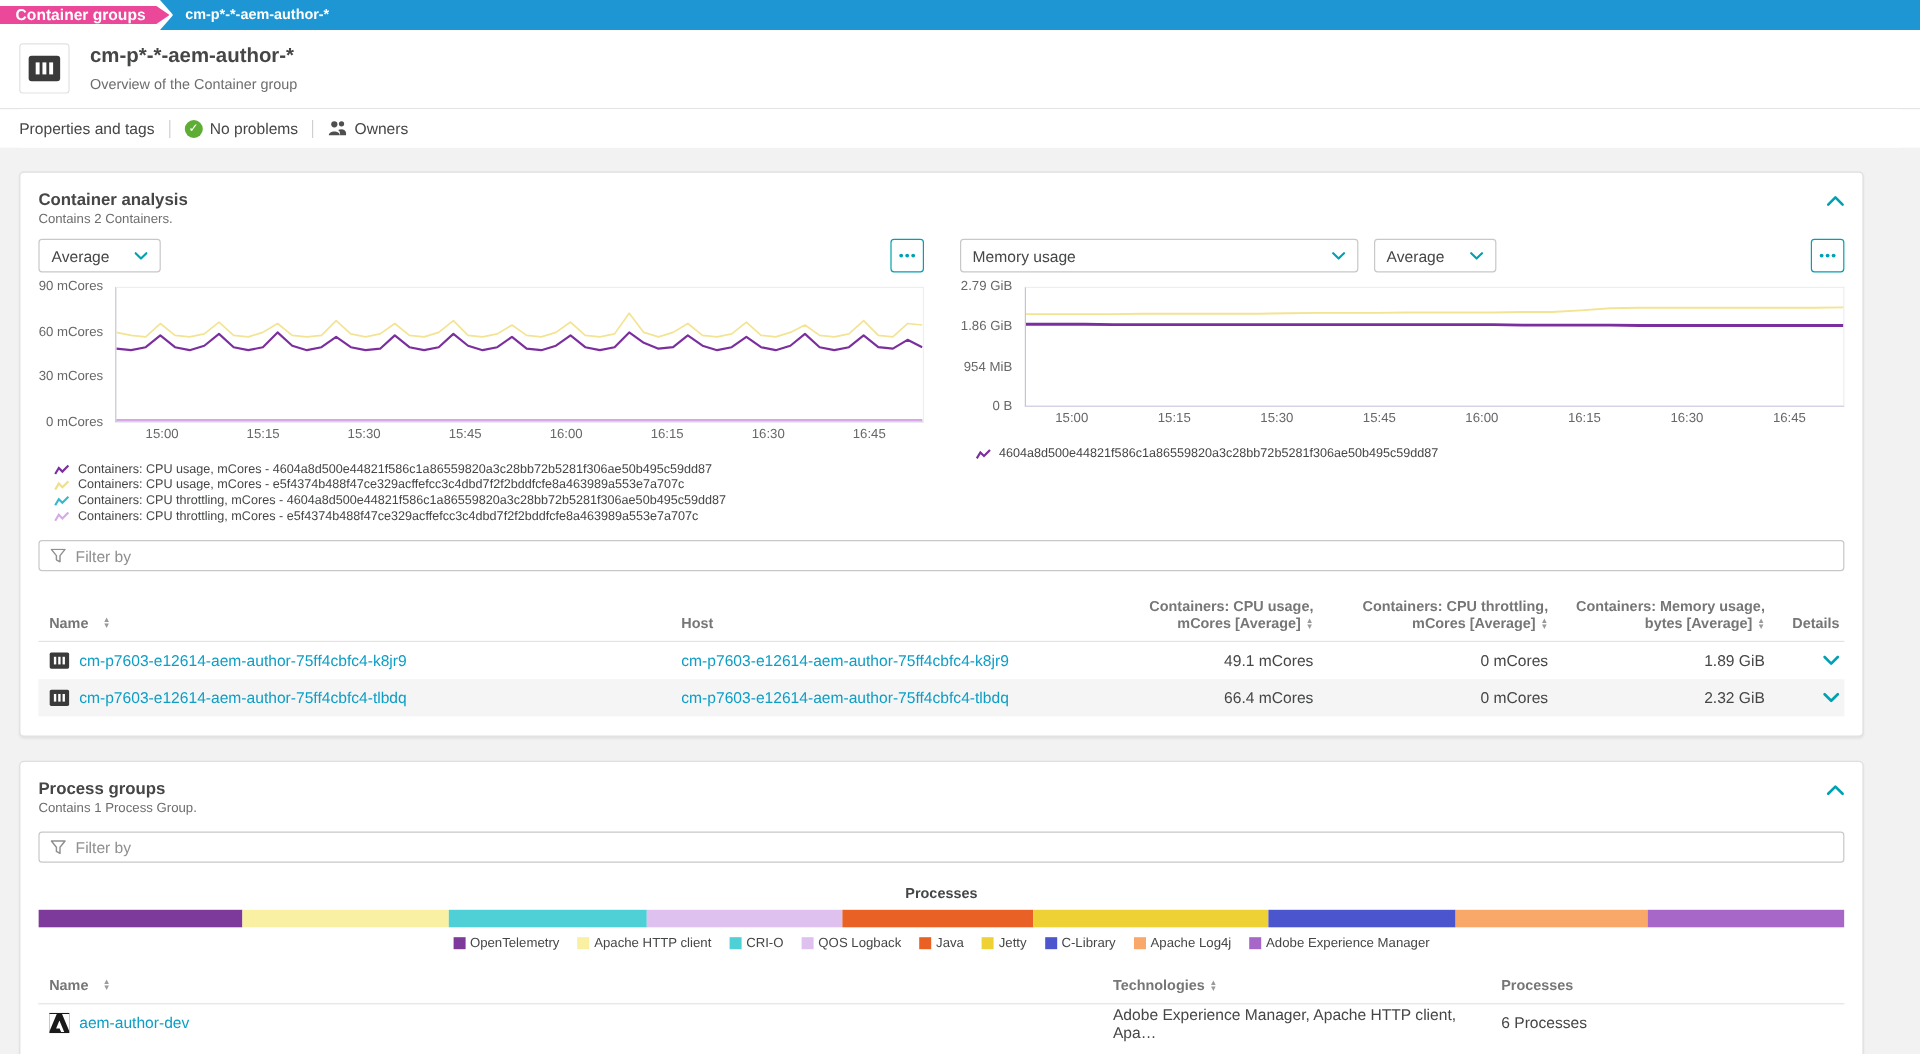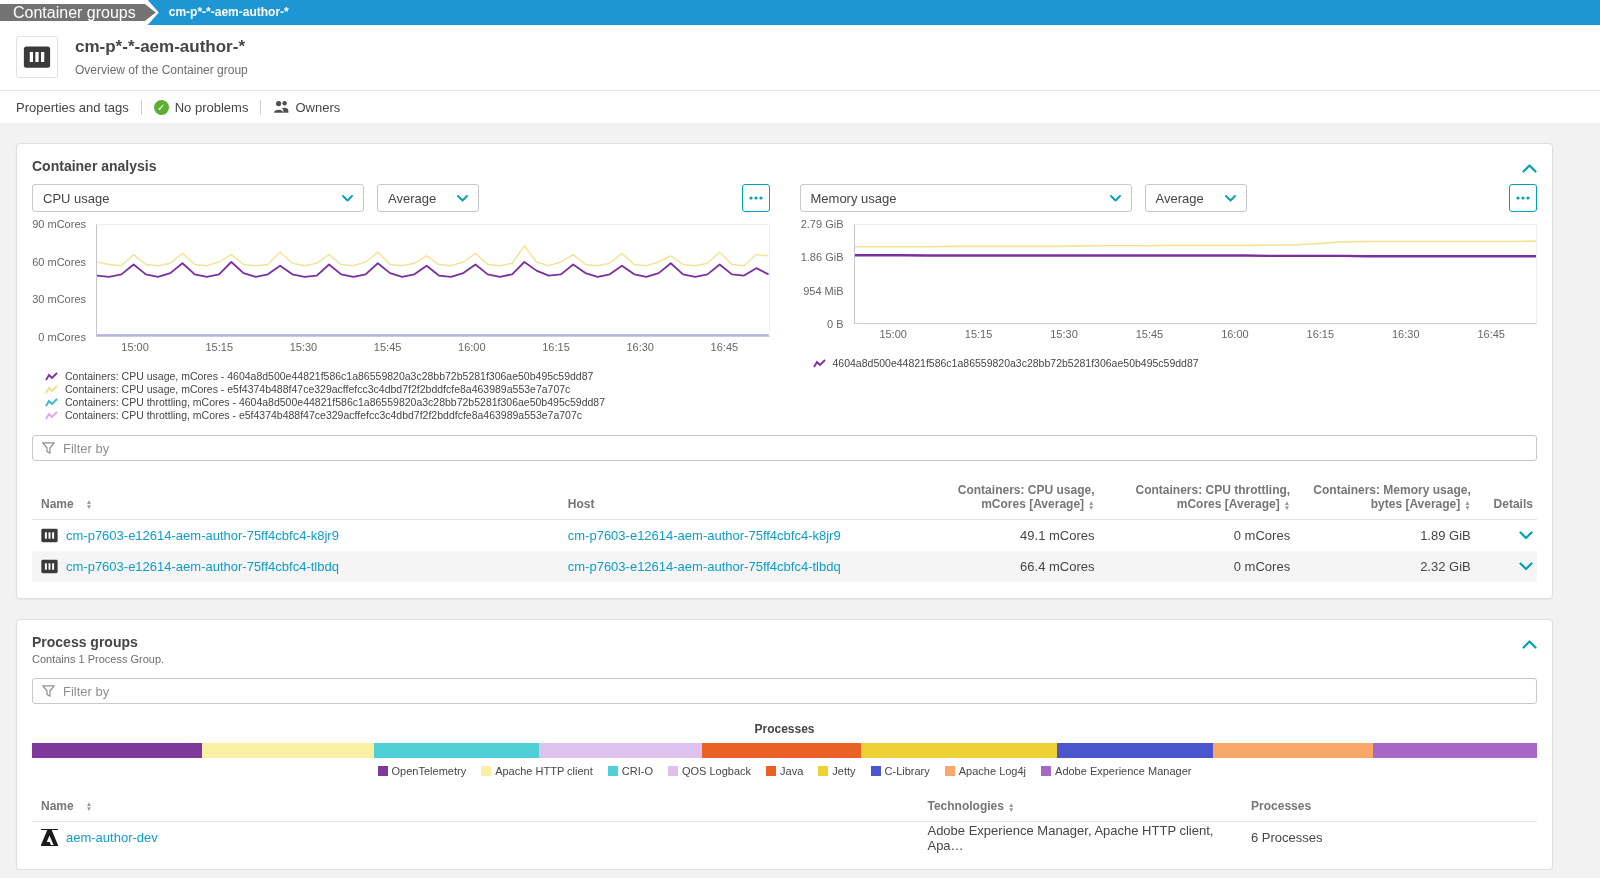--- a/index.html
+++ b/index.html
@@ -7,21 +7,21 @@
   body {
     font-family: "Liberation Sans", sans-serif;
     background: #f2f2f2;
     color: #454646;
   }
   
   .topbar { height: 25px; background: #1e96d4; display: flex; align-items: stretch; }
   .crumb-outer { display: inline-block; background: #ffffff;
     clip-path: polygon(0 0, calc(100% - 11px) 0, 100% 50%, calc(100% - 11px) 100%, 0 100%);
     padding-right: 3px; }
-  .crumb { background: #737373; color: #fff; font-size: 16px; font-weight: normal;
+  .crumb { background: #ec4899; color: #fff; font-size: 13px; font-weight: bold;
     line-height: 25px; padding: 0 20px 0 13px;
     clip-path: polygon(0 0, calc(100% - 11px) 0, 100% 50%, calc(100% - 11px) 100%, 0 100%); }
   .crumb-current { color: #fff; font-size: 12px; font-weight: bold; line-height: 25px; margin-left: 10px; }
   
   .page-header { background: #fff; padding: 11px 16px 0 16px; }
   .header-row { display: flex; align-items: flex-start; gap: 17px; }
   .entity-icon-box { width: 42px; height: 42px; border: 1px solid #e2e2e2; border-radius: 3px;
     background: #fff; display: flex; align-items: center; justify-content: center; }
   .page-title { font-size: 17px; font-weight: bold; margin-top: 1px; }
   .page-subtitle { font-size: 12px; color: #6d6d6d; margin-top: 6px; }
@@ -151,31 +151,26 @@
   </div>
 </div>
 
 <div class="card">
   <div class="collapse-btn">
     <svg width="15" height="9" viewBox="0 0 15 9">
         <polyline points="1.5,7.5 7.5,1.5 13.5,7.5" fill="none" stroke="#00a1b2" stroke-width="2.2" stroke-linecap="round" stroke-linejoin="round"></polyline>
       </svg>
   </div>
   <div class="card-title">Container analysis</div>
+  <div class="card-subtitle">Contains 2 Containers.</div>
 
   <div class="charts-grid">
 
     <div class="chart-col">
       <div class="controls-row">
-        <div class="select-box select-metric">
-          <span>CPU usage</span>
-          <svg width="11" height="7" viewBox="0 0 11 7">
-              <polyline points="1,1 5.5,5.5 10,1" fill="none" stroke="#00a1b2" stroke-width="1.8" stroke-linecap="round" stroke-linejoin="round"></polyline>
-            </svg>
-        </div>
         <div class="select-box select-agg">
           <span>Average</span>
           <svg width="11" height="7" viewBox="0 0 11 7">
               <polyline points="1,1 5.5,5.5 10,1" fill="none" stroke="#00a1b2" stroke-width="1.8" stroke-linecap="round" stroke-linejoin="round"></polyline>
             </svg>
         </div>
         <div class="more-btn">
           <svg width="14" height="4" viewBox="0 0 14 4">
               <g fill="#00a1b2">
                 <circle cx="2" cy="2" r="1.6"></circle>

